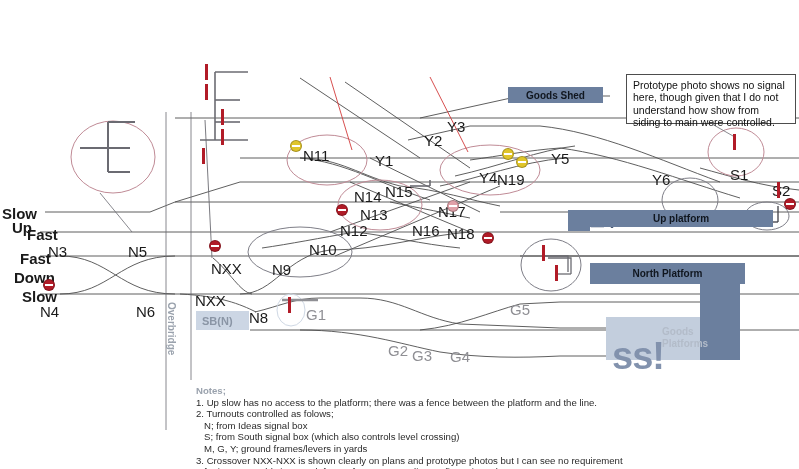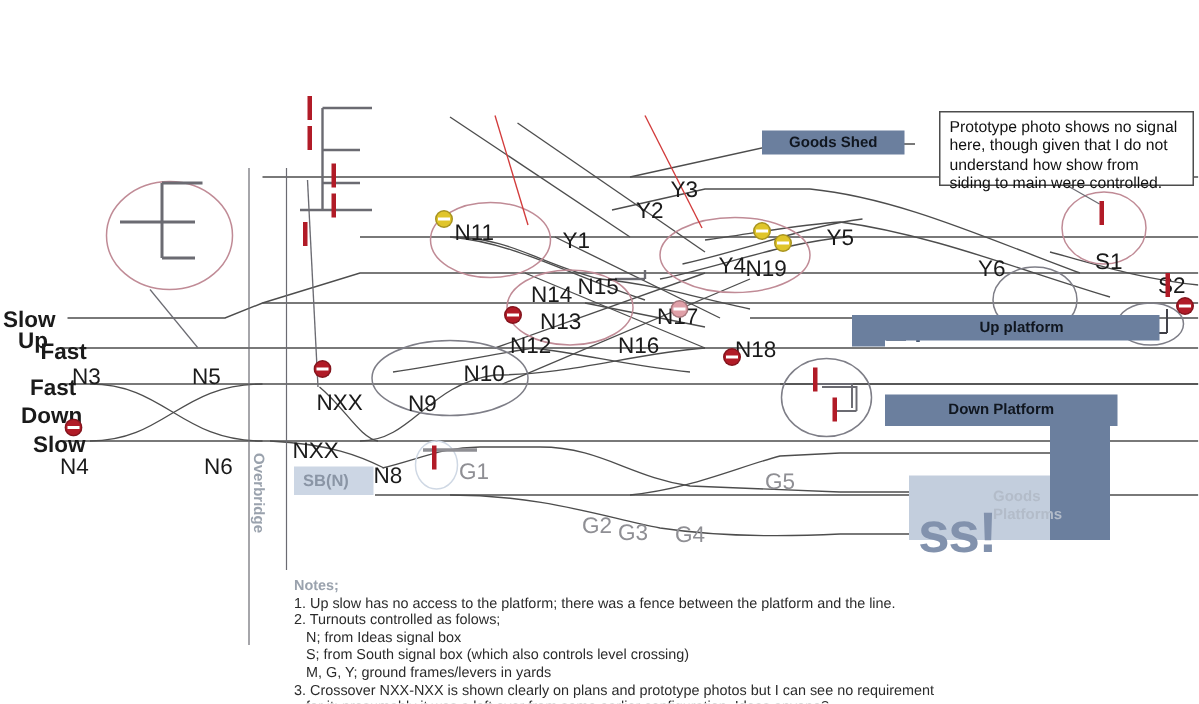--- a/index.html
+++ b/index.html
@@ -225,37 +225,37 @@
       <div class="lbl plain" style="left: 249px; top: 309px;">N8</div>
       <div class="lbl plain" style="left: 272px; top: 261px;">N9</div>
       <div class="lbl plain" style="left: 309px; top: 241px;">N10</div>
       <div class="lbl plain" style="left: 303px; top: 147px;">N11</div>
       <div class="lbl plain" style="left: 340px; top: 222px;">N12</div>
       <div class="lbl plain" style="left: 360px; top: 206px;">N13</div>
       <div class="lbl plain" style="left: 354px; top: 188px;">N14</div>
       <div class="lbl plain" style="left: 385px; top: 183px;">N15</div>
       <div class="lbl plain" style="left: 412px; top: 222px;">N16</div>
       <div class="lbl plain" style="left: 438px; top: 203px;">N17</div>
-      <div class="lbl plain" style="left: 490px; top: 225px;">N18</div>
+      <div class="lbl plain" style="left: 447px; top: 225px;">N18</div>
       <div class="lbl plain" style="left: 497px; top: 171px;">N19</div>
       <div class="lbl plain" style="left: 211px; top: 260px;">NXX</div>
       <div class="lbl plain" style="left: 195px; top: 292px;">NXX</div>
       <div class="lbl plain" style="left: 730px; top: 166px;">S1</div>
       <div class="lbl plain" style="left: 772px; top: 182px;">S2</div>
       <div class="lbl plain" style="left: 375px; top: 152px;">Y1</div>
       <div class="lbl plain" style="left: 424px; top: 132px;">Y2</div>
       <div class="lbl plain" style="left: 447px; top: 118px;">Y3</div>
       <div class="lbl plain" style="left: 463px; top: 169px; margin-left: 16px;">Y4</div>
       <div class="lbl plain" style="left: 551px; top: 150px;">Y5</div>
       <div class="lbl plain" style="left: 652px; top: 171px;">Y6</div>
       <div class="lbl light" style="left: 306px; top: 306px;">G1</div>
       <div class="lbl light" style="left: 388px; top: 342px;">G2</div>
       <div class="lbl light" style="left: 412px; top: 319px; margin-top: 28px;">G3</div>
       <div class="lbl light" style="left: 450px; top: 348px;">G4</div>
-      <div class="lbl light" style="left: 510px; top: 313px;">G5</div>
+      <div class="lbl light" style="left: 510px; top: 301px;">G5</div>
     </div>
 
   <div id="signal-markers">
       <div style="position: absolute; left: 43px; top: 279px; width: 10px; height: 10px; border-radius: 50%; background: rgb(177, 27, 39); border: 1px solid rgba(0, 0, 0, 0.25);">
         <div style="position: absolute; left: 1px; top: 4px; width: 8px; height: 2px; background: rgb(255, 255, 255);"></div>
       </div>
       <div style="position: absolute; left: 209px; top: 240px; width: 10px; height: 10px; border-radius: 50%; background: rgb(177, 27, 39); border: 1px solid rgba(0, 0, 0, 0.25);">
         <div style="position: absolute; left: 1px; top: 4px; width: 8px; height: 2px; background: rgb(255, 255, 255);"></div>
       </div>
       <div style="position: absolute; left: 336px; top: 204px; width: 10px; height: 10px; border-radius: 50%; background: rgb(177, 27, 39); border: 1px solid rgba(0, 0, 0, 0.25);">
@@ -290,21 +290,21 @@
       <div style="position: absolute; left: 542px; top: 245px; width: 3px; height: 16px; background: rgb(177, 27, 39);"></div>
       <div style="position: absolute; left: 555px; top: 265px; width: 3px; height: 16px; background: rgb(177, 27, 39);"></div>
     </div>
 
   <div class="platform" style="left:508px;top:87px;width:95px;height:16px;">Goods Shed</div>
 
   <div class="platform" style="left:589px;top:210px;width:184px;height:17px;">Up platform</div>
 
   <div class="blockplain" style="left:568px;top:210px;width:22px;height:21px;"></div>
 
-  <div class="platform" style="left:590px;top:263px;width:155px;height:21px;">Down Platform</div>
+  <div class="platform" style="left:590px;top:263px;width:155px;height:21px;">North Platform</div>
 
   <div class="blockplain" style="left:700px;top:284px;width:40px;height:76px;"></div>
   <div class="blockplain" style="left:660px;top:335px;width:40px;height:25px;"></div>
   <div class="blocklight" style="left:606px;top:317px;width:94px;height:43px;"></div>
 
   <div class="goodsplat" style="left:662px;top:326px;">
     <div>Goods</div>
     <div>Platforms</div>
   </div>
 

